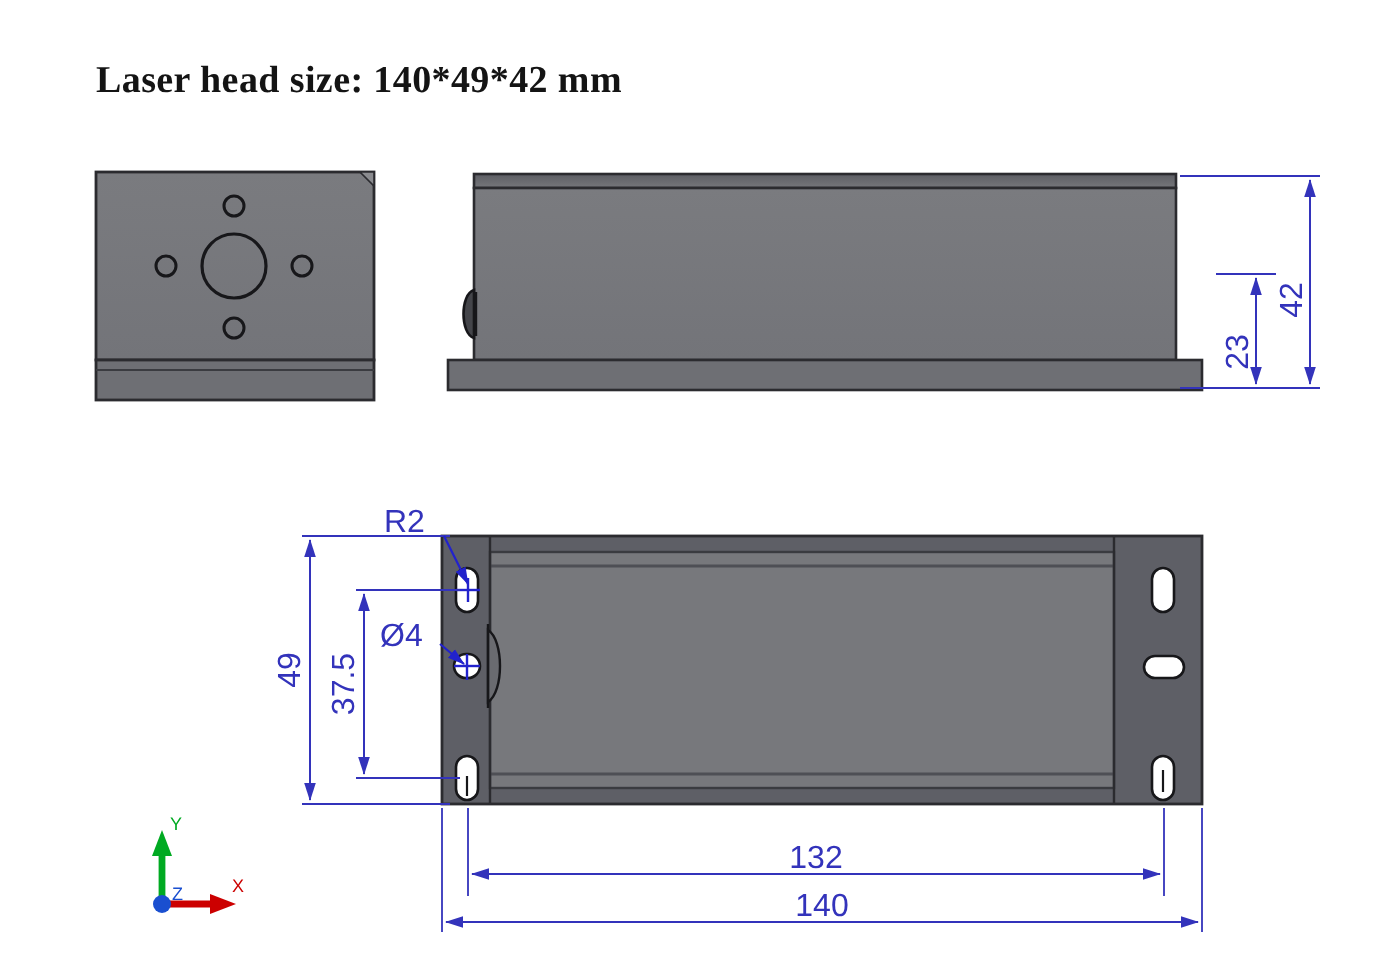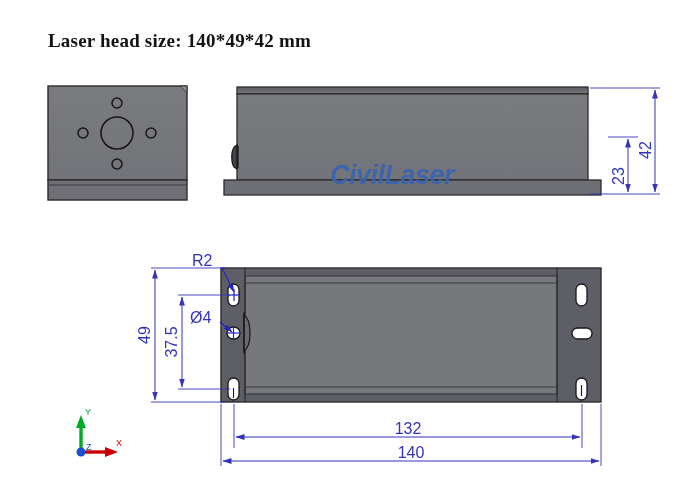--- a/index.html
+++ b/index.html
@@ -205,17 +205,14 @@
 
       <line x1="81" y1="452" x2="108" y2="452" stroke="#cc0000" stroke-width="3.4"></line>
       <polygon points="118,452 105,447 105,457" fill="#cc0000"></polygon>
       <text class="axlabel" x="116" y="446" fill="#cc0000">X</text>
 
       <circle cx="81" cy="452" r="4.5" fill="#1a4fd0"></circle>
       <text class="axlabel" x="86" y="450" fill="#1a4fd0">Z</text>
     </g>
   </svg>
 
-  <div class="wm">
-    <span>CivilLaser</span>
-  </div>
 
 </div>
 
 </body></html>

